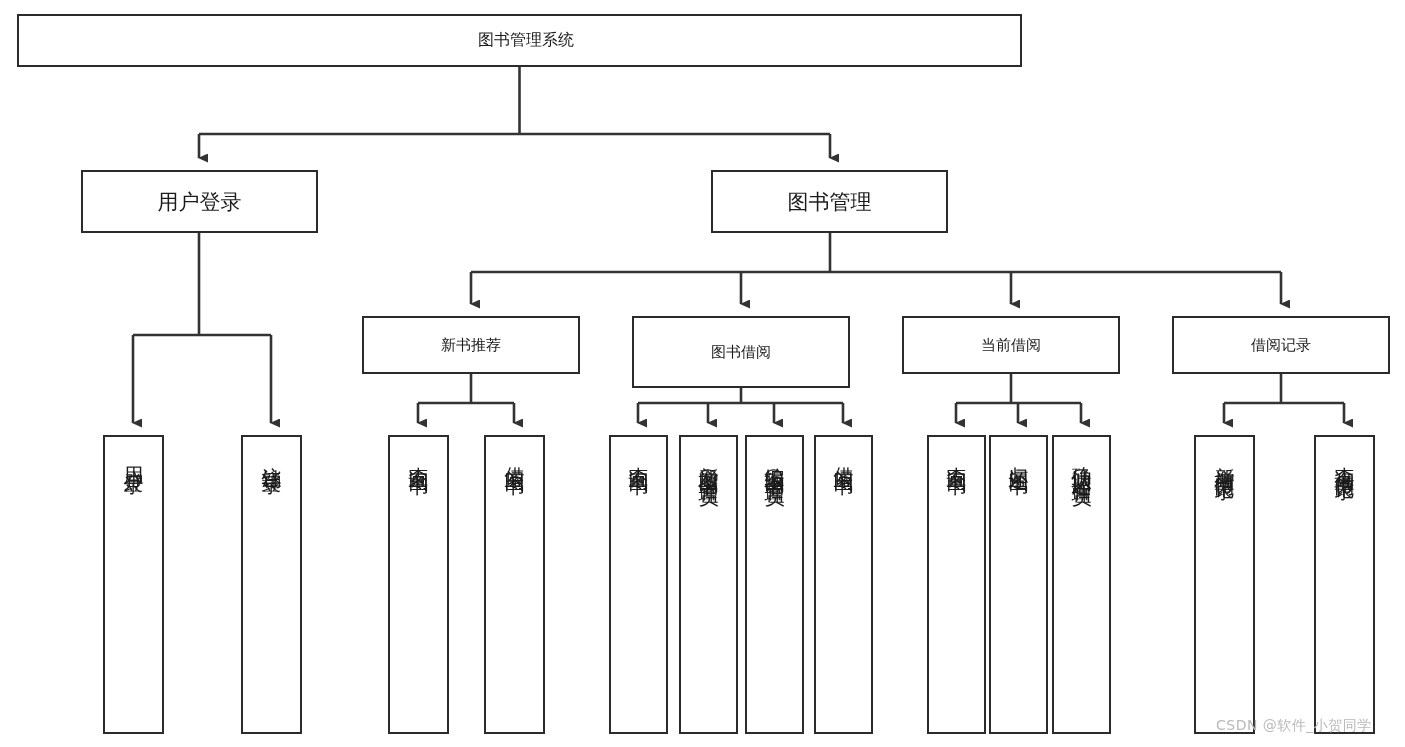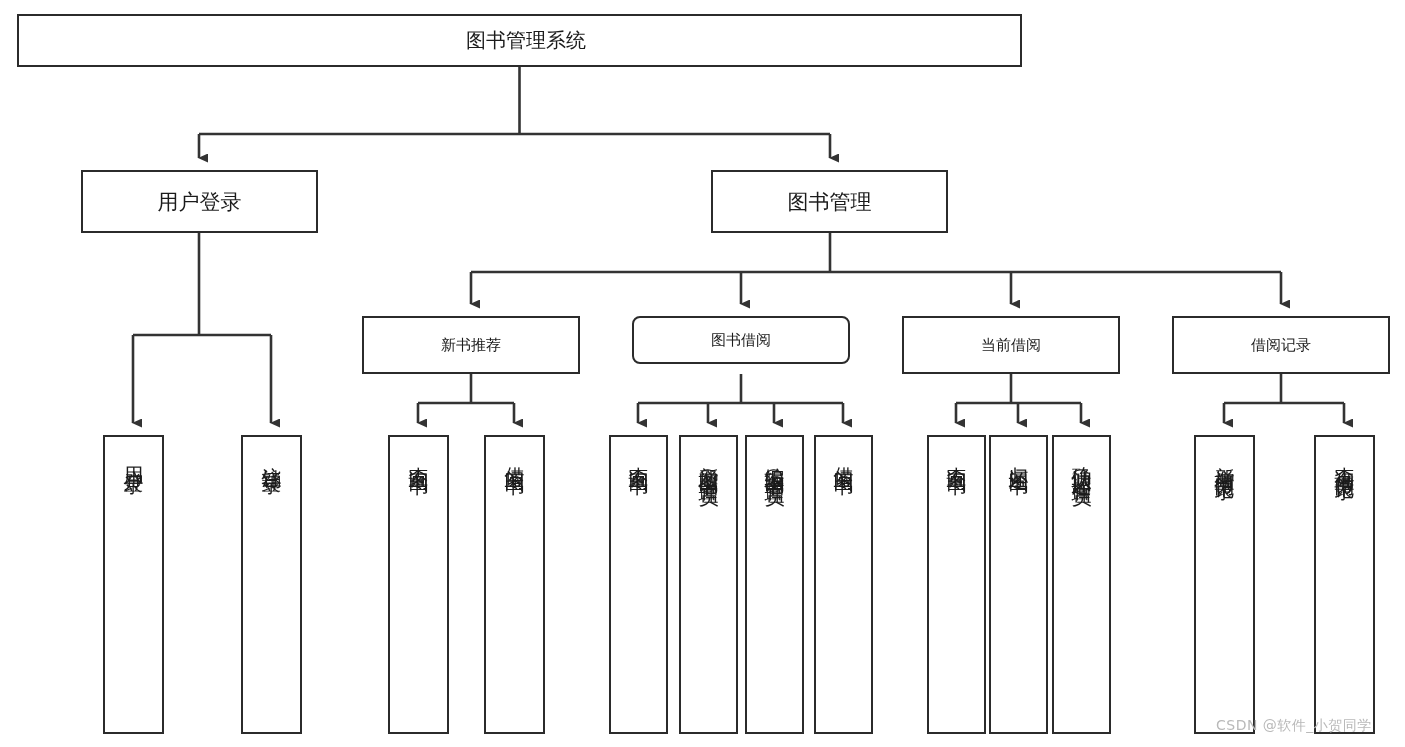--- a/index.html
+++ b/index.html
@@ -30,21 +30,21 @@
     position: absolute;
     box-sizing: border-box;
     background: #ffffff;
     border: 2px solid #2b2b2b;
     display: flex;
     align-items: center;
     justify-content: center;
     color: #1b1b1b;
   }
   .node-root {
-    font-size: 20px;
+    font-size: 16px;
     padding-left: 13px;
   }
   .node-l2 {
     font-size: 21px;
   }
   .node-l3 {
     font-size: 15px;
   }
   .node-leaf {
     font-size: 20px;
@@ -146,21 +146,21 @@
   <div class="node node-l2" style="left:81px; top:170px; width:237px; height:63px;">
     <span>用户登录</span>
   </div>
   <div class="node node-l2" style="left:711px; top:170px; width:237px; height:63px;text-align:center;">
     <span>图书管理</span>
   </div>
 
   <div class="node node-l3" style="left:362px; top:316px; width:218px; height:58px;">
     <span>新书推荐</span>
   </div>
-  <div class="node node-l3" style="left:632px; top:316px; width:218px; height:48px;border-radius:8px;">
+  <div class="node node-l3" style="left:632px; top:316px; width:218px; height:72px;">
     <span>图书借阅</span>
   </div>
   <div class="node node-l3" style="left:902px; top:316px; width:218px; height:58px;">
     <span>当前借阅</span>
   </div>
   <div class="node node-l3" style="left:1172px; top:316px; width:218px; height:58px;">
     <span>借阅记录</span>
   </div>
 
   <div class="node node-leaf" style="left:103px; top:435px; width:61px; height:299px;">

